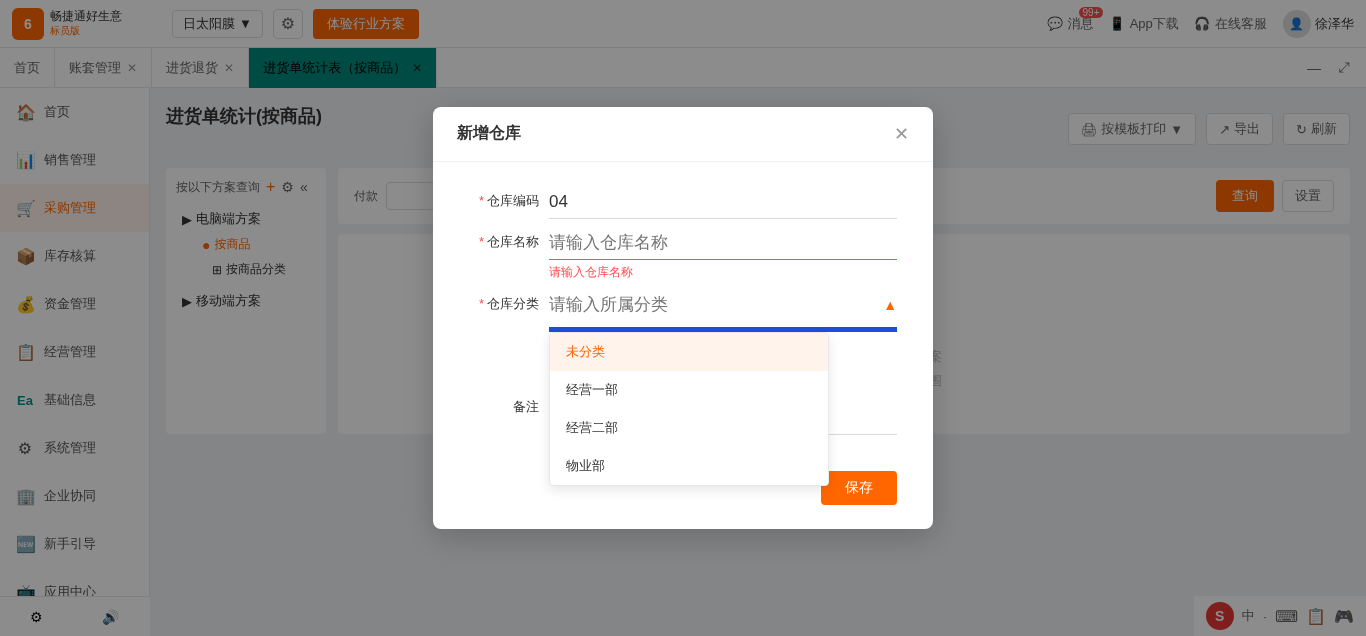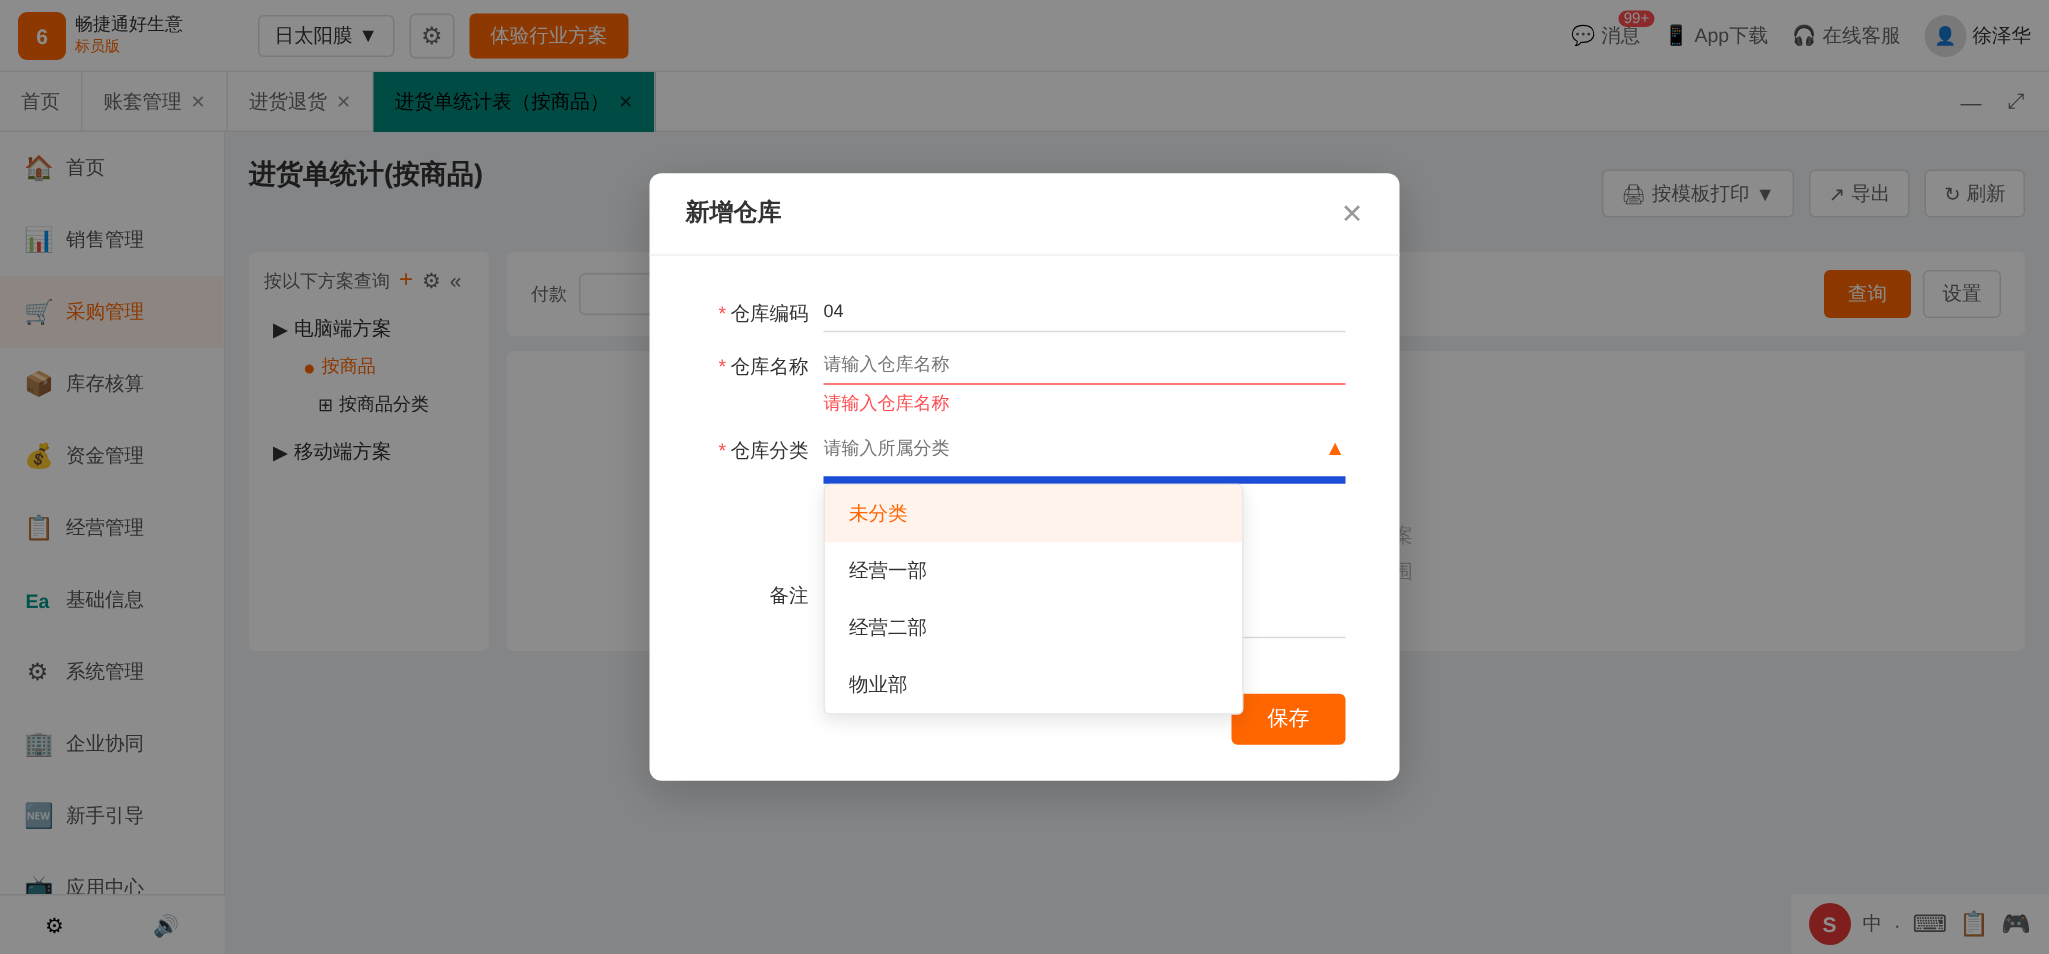--- a/index.html
+++ b/index.html
@@ -149,21 +149,21 @@
     .form-label {
       width: 80px; font-size: 13px; color: #333;
       padding-top: 6px;
       text-align: right; padding-right: 10px;
       flex-shrink: 0;
     }
     .form-label.required::before { content: '*'; color: #ff4d4f; margin-right: 3px; }
     .form-control-wrap { flex: 1; position: relative; }
     .form-input {
       width: 100%; border: none; border-bottom: 1px solid #d9d9d9;
-      padding: 6px 0; font-size: 12px; outline: none; color: #333;
+      padding: 6px 0; font-size: 17px; outline: none; color: #333;
     }
     .form-input.error { border-bottom: 1px solid #ff4d4f; }
     .error-msg { color: #ff4d4f; font-size: 12px; margin-top: 4px; }
     .dropdown-container { position: relative; }
     .dropdown-menu {
       position: absolute;
       top: 100%; left: 0;
       width: 280px;
       background: #fff;
       border: 1px solid #e8e8e8;

